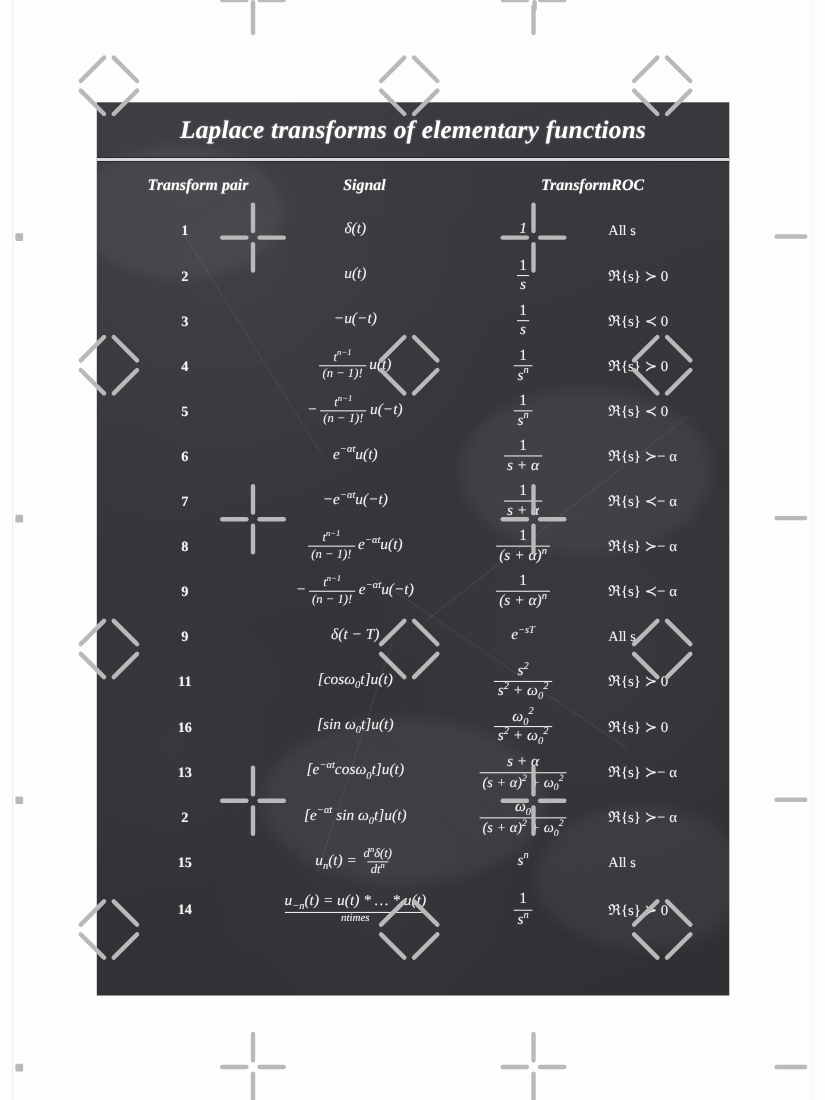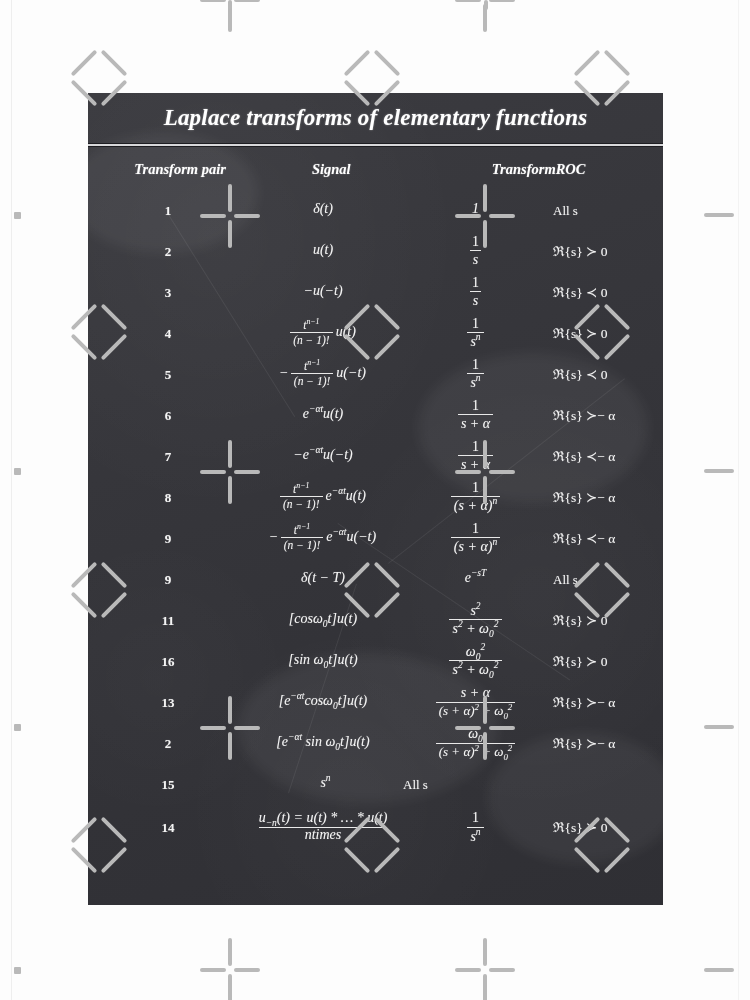--- a/index.html
+++ b/index.html
@@ -201,21 +201,21 @@
   .frac > .nu { padding: 0 3px 1px 3px; }
   .frac > .de { padding: 1px 3px 0 3px; border-top: 1px solid #e9e9e9; }
   .frac.small { font-size: 11.5px; }
   .sup { font-size: 0.68em; vertical-align: super; line-height: 0; }
   .sub { font-size: 0.68em; vertical-align: sub;   line-height: 0; }
   .stack-under {
     display: inline-flex;
     flex-direction: column;
     align-items: center;
   }
-  .stack-under .lbl { font-size: 14px; font-style: italic; }
+  .stack-under .lbl { font-size: 10px; font-style: italic; }
   .ul { border-bottom: 1px solid #eaeaea; padding-bottom: 1px; }
 </style>
 </head>
 <body>
 
 <div id="page">
 
   <div class="paper-edge-left"></div>
   <div class="paper-edge-right"></div>
 
@@ -503,20 +503,29 @@
                 <span class="nu it" style="font-size:14px">ω<span class="sub">0</span></span>
                 <span class="de it" style="font-size:13px">(s +&nbsp;α)<span class="sup">2</span> +&nbsp;ω<span class="sub">0</span><span class="sup">2</span></span>
               </span>
         </span>
           </div>
         <div class="c-roc"><span class="roc">ℜ{s} ≻− α</span></div>
       </div>
 
       <div class="row drow">
         <div class="c-pair"><span class="num">15</span></div>
+        <div class="c-sig">
+            <span class="expr">
+          <span class="it">u<span class="sub">n</span>(t) =</span>
+          <span class="frac small">
+                <span class="nu it">d<span class="sup">n</span>δ(t)</span>
+                <span class="de it">dt<span class="sup">n</span></span>
+              </span>
+        </span>
+          </div>
         <div class="c-tf">
             <span class="expr">
               <span class="it">s<span class="sup">n</span></span>
             </span>
           </div>
         <div class="c-roc"><span class="roc plain">All s</span></div>
       </div>
 
       <div class="row drow" style="height:46px">
         <div class="c-pair"><span class="num">14</span></div>

